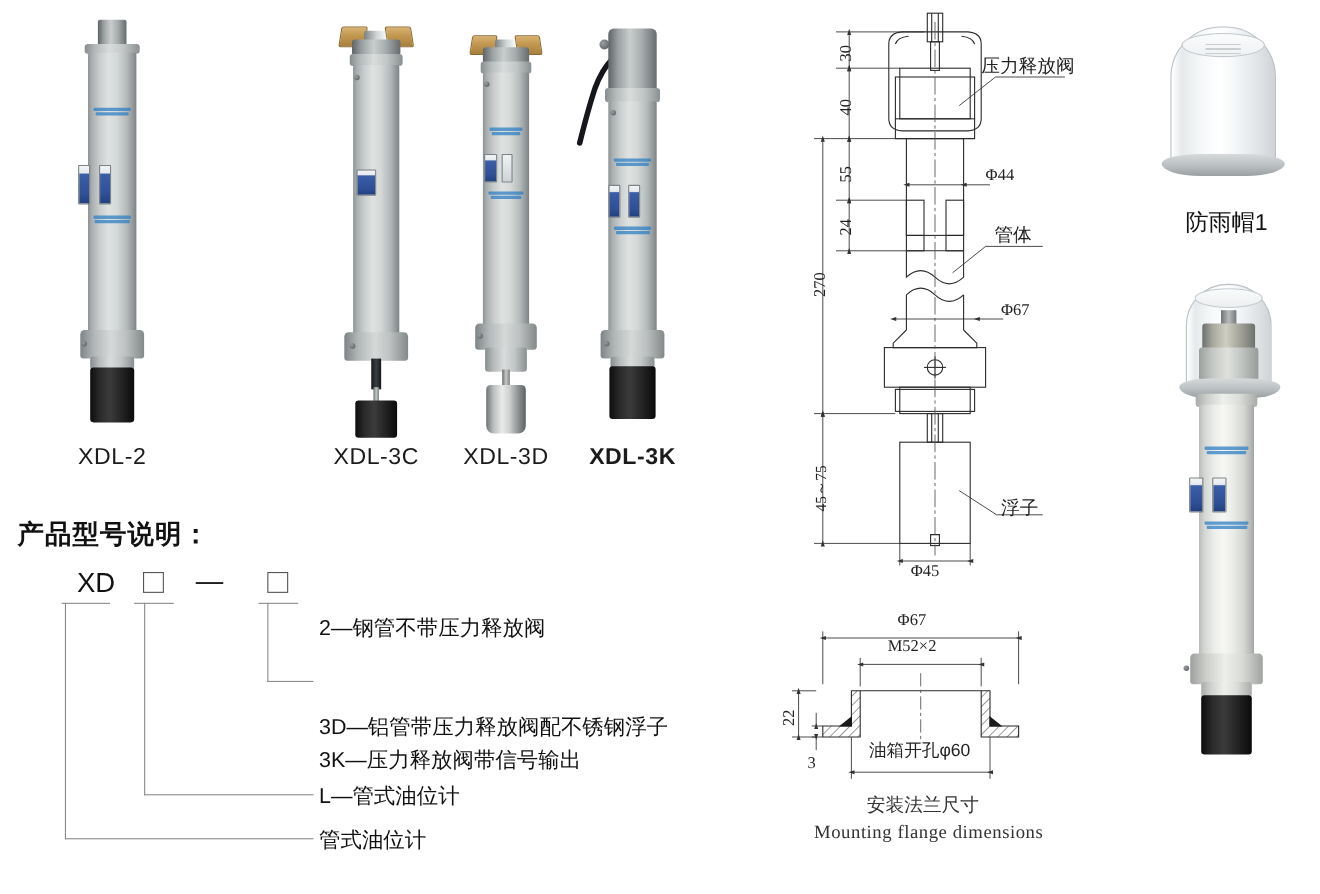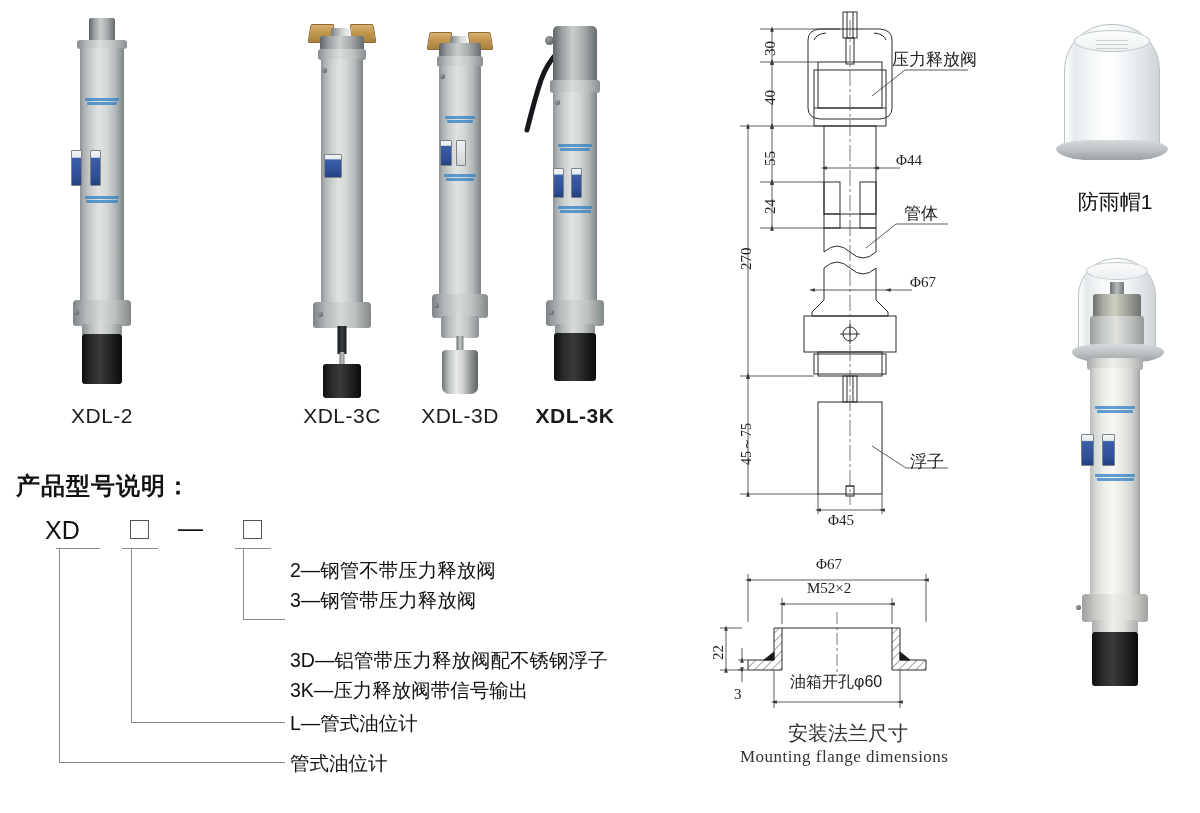--- a/index.html
+++ b/index.html
@@ -151,21 +151,21 @@
     position:absolute; font-family:"Liberation Serif", serif;
     font-size:15px; color:#222; white-space:nowrap;
   }
   .dim-txt.rot { transform:rotate(-90deg); transform-origin:left top; }
   .cn-label {
     position:absolute; font-family:"Liberation Sans", sans-serif;
     font-size:17px; color:#222; white-space:nowrap;
   }
   .cap-cn {
     position:absolute; font-family:"Liberation Sans", sans-serif;
-    font-size:20px; color:#333; white-space:nowrap;
+    font-size:17px; color:#333; white-space:nowrap;
   }
   .cap-en {
     position:absolute; font-family:"Liberation Serif", serif;
     font-size:17px; color:#333; white-space:nowrap; letter-spacing:.5px;
   }
 
   
   #right-col { position:absolute; left:1030px; top:0; width:170px; height:813px; }
   #raincap-label {
     position:absolute; left:0; top:188px; width:170px; text-align:center;
@@ -288,36 +288,35 @@
       <div class="screwdot" style="left:44px; top:300px;"></div>
       <div class="collar" style="top:314px; width:40px; height:11px;"></div>
       <div class="blackfloat" style="top:323px; width:42px; height:48px;"></div>
       <div class="prod-label" style="left:0; bottom:22px;">XDL-3K</div>
     </div>
   </div>
 
   <div id="model-block">
     <div id="model-title">产品型号说明：</div>
 
-    <div class="code-token" style="left:45px; top:46px;">XD</div>
+    <div class="code-token" style="left:70px; top:46px;">XD</div>
     <div class="uline" style="left:56px; top:78px; width:44px;"></div>
 
     <div class="code-box" style="left:130px; top:50px; width:19px; height:19px;"></div>
     <div class="uline" style="left:122px; top:78px; width:36px;"></div>
 
     <div class="code-token" style="left:178px; top:44px;">—</div>
 
     <div class="code-box" style="left:243px; top:50px; width:19px; height:19px;"></div>
     <div class="uline" style="left:235px; top:78px; width:36px;"></div>
 
     <div class="vline" style="left:243px; top:78px; height:72px;"></div>
     <div class="hline" style="left:243px; top:149px; width:42px;"></div>
 
     <div class="desc" style="left:290px; top:87px;">2—钢管不带压力释放阀</div>
-    <div class="desc" style="left:290px; top:117px;">3—钢管带压力释放阀</div>
     <div class="desc" style="left:290px; top:177px;">3D—铝管带压力释放阀配不锈钢浮子</div>
     <div class="desc" style="left:290px; top:207px;">3K—压力释放阀带信号输出</div>
 
     <div class="vline" style="left:131px; top:78px; height:175px;"></div>
     <div class="hline" style="left:131px; top:252px; width:154px;"></div>
     <div class="desc" style="left:290px; top:240px;">L—管式油位计</div>
 
     <div class="vline" style="left:59px; top:78px; height:215px;"></div>
     <div class="hline" style="left:59px; top:292px; width:226px;"></div>
     <div class="desc" style="left:290px; top:280px;">管式油位计</div>

